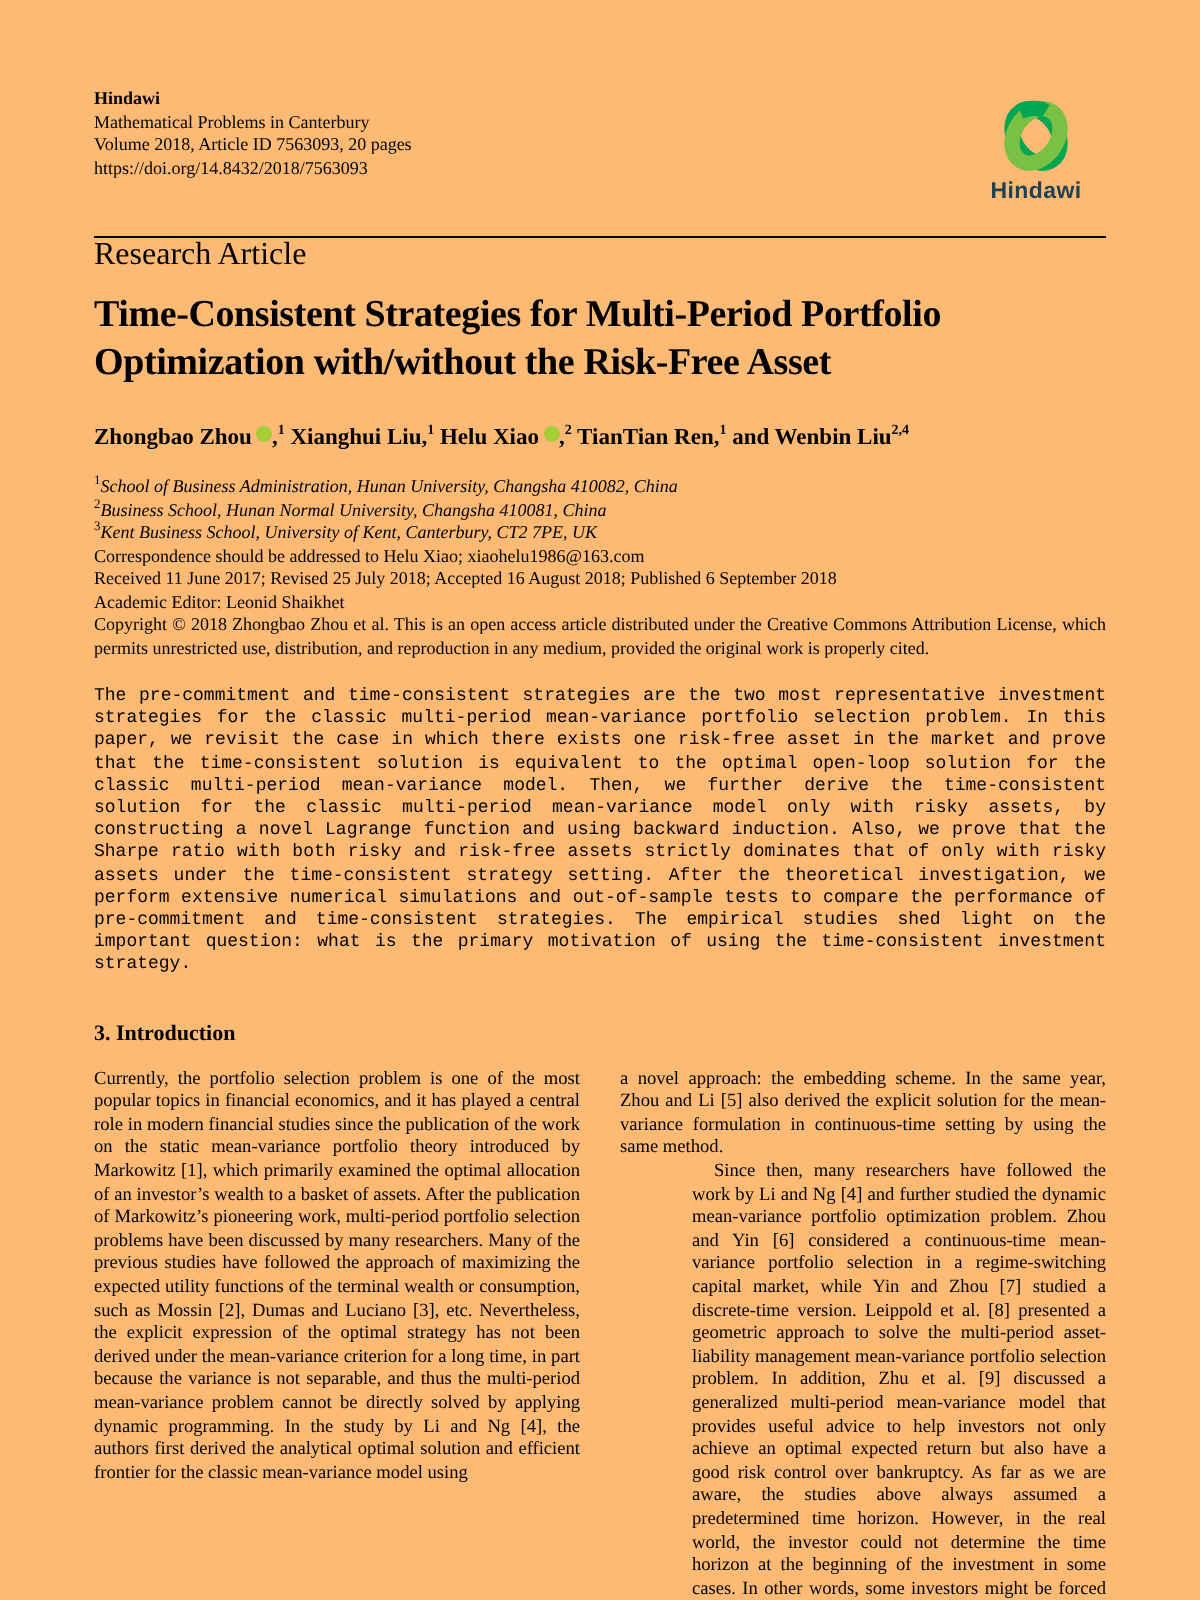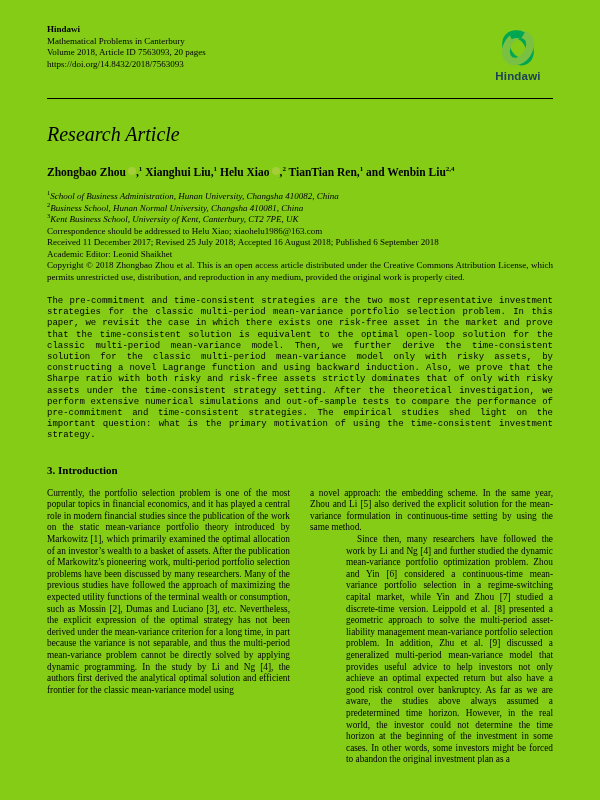--- a/index.html
+++ b/index.html
@@ -5,40 +5,40 @@
   * { margin:0; padding:0; box-sizing:border-box; }
   html,body { background:#ffffff; }
   body {
     width:600px; height:800px;
     font-family:"Liberation Serif", serif;
     color:#000;
     position:relative;
   }
   .page {
     width:600px; height:800px;
-    padding:24px 47px 0 47px;
+    padding:44px 47px 0 47px;
     overflow:hidden;
     position:relative;
-    background:#84cc16;
+    background:#fdba74;
   }
   
   .header-row { display:flex; justify-content:space-between; align-items:flex-start; }
   .pub-meta { font-size:9px; line-height:11.5px; }
   .pub-meta .publisher { font-weight:bold; }
   .logo-block { width:70px; display:flex; flex-direction:column; align-items:center; margin-top:4px; }
   .logo-mark { width:46px; height:40px; }
   .logo-word {
     font-family:"Liberation Sans", sans-serif;
     font-weight:bold; font-size:11.5px; color:#1b4257;
     margin-top:2px; letter-spacing:0.2px;
   }
   hr.rule { border:none; border-top:1px solid #000; margin-top:16px; }
 
   
-  .kind { font-style:italic; font-size:20px; margin-top:24px; }
+  .kind { font-size:16px; }
   .title { font-weight:bold; font-size:19px; line-height:23.5px; margin-top:9px; letter-spacing:-0.2px; }
   .authors { font-weight:bold; font-size:11.5px; margin-top:20px; }
   .authors sup { font-size:7px; vertical-align:super; line-height:0; }
   .orcid-dot {
     display:inline-block; width:8px; height:8px; border-radius:50%;
     background:#A6CE39; margin-left:2px; vertical-align:1px;
   }
   .affils { margin-top:13px; font-style:italic; font-size:9px; line-height:11.5px; }
   .affils sup { font-size:6.5px; vertical-align:super; font-style:normal; line-height:0; }
   .small-line { font-size:9px; line-height:11.5px; }
@@ -70,38 +70,39 @@
           <path d="M 30 7 A 19 14 0 0 1 44 16" stroke="#00A651" fill="none" transform="rotate(-33 30 26)"></path>
         </g>
       </svg>
       <div class="logo-word">Hindawi</div>
     </div>
   </div>
 
   <hr class="rule">
 
   <div class="kind">Research Article</div>
+  <h1 class="title">Time-Consistent Strategies for Multi-Period Portfolio Optimization with/without the Risk-Free Asset</h1>
 
   <p class="authors">
     <span>Zhongbao Zhou</span><span class="orcid-dot"></span><span>,</span><sup>1</sup>
     <span>Xianghui Liu</span><span>,</span><sup>1</sup>
     <span>Helu Xiao</span><span class="orcid-dot"></span><span>,</span><sup>2</sup>
     <span>TianTian Ren</span><span>,</span><sup>1</sup>
     <span>and Wenbin Liu</span><sup>2,4</sup>
   </p>
 
   <div class="affils">
     <div><sup>1</sup><span>School of Business Administration, Hunan University, Changsha 410082, China</span></div>
     <div><sup>2</sup><span>Business School, Hunan Normal University, Changsha 410081, China</span></div>
     <div><sup>3</sup><span>Kent Business School, University of Kent, Canterbury, CT2 7PE, UK</span></div>
   </div>
 
   <p class="small-line"><span>Correspondence should be addressed to Helu Xiao; </span><span>xiaohelu1986@163.com</span></p>
 
-  <p class="small-line">Received 11 December 2017; Revised 25 July 2018; Accepted 16 August 2018; Published 6 September 2018</p>
+  <p class="small-line">Received 11 June 2017; Revised 25 July 2018; Accepted 16 August 2018; Published 6 September 2018</p>
 
   <p class="small-line">Academic Editor: Leonid Shaikhet</p>
 
   <p class="small-line" style="text-align:justify;">Copyright © 2018 Zhongbao Zhou et al. This is an open access article distributed under the Creative Commons Attribution License, which permits unrestricted use, distribution, and reproduction in any medium, provided the original work is properly cited.</p>
 
   <p class="abstract">The pre-commitment and time-consistent strategies are the two most representative investment strategies for the classic multi-period mean-variance portfolio selection problem. In this paper, we revisit the case in which there exists one risk-free asset in the market and prove that the time-consistent solution is equivalent to the optimal open-loop solution for the classic multi-period mean-variance model. Then, we further derive the time-consistent solution for the classic multi-period mean-variance model only with risky assets, by constructing a novel Lagrange function and using backward induction. Also, we prove that the Sharpe ratio with both risky and risk-free assets strictly dominates that of only with risky assets under the time-consistent strategy setting. After the theoretical investigation, we perform extensive numerical simulations and out-of-sample tests to compare the performance of pre-commitment and time-consistent strategies. The empirical studies shed light on the important question: what is the primary motivation of using the time-consistent investment strategy.</p>
 
   <h2 class="section-heading">3. Introduction</h2>
 
   <div class="columns">

